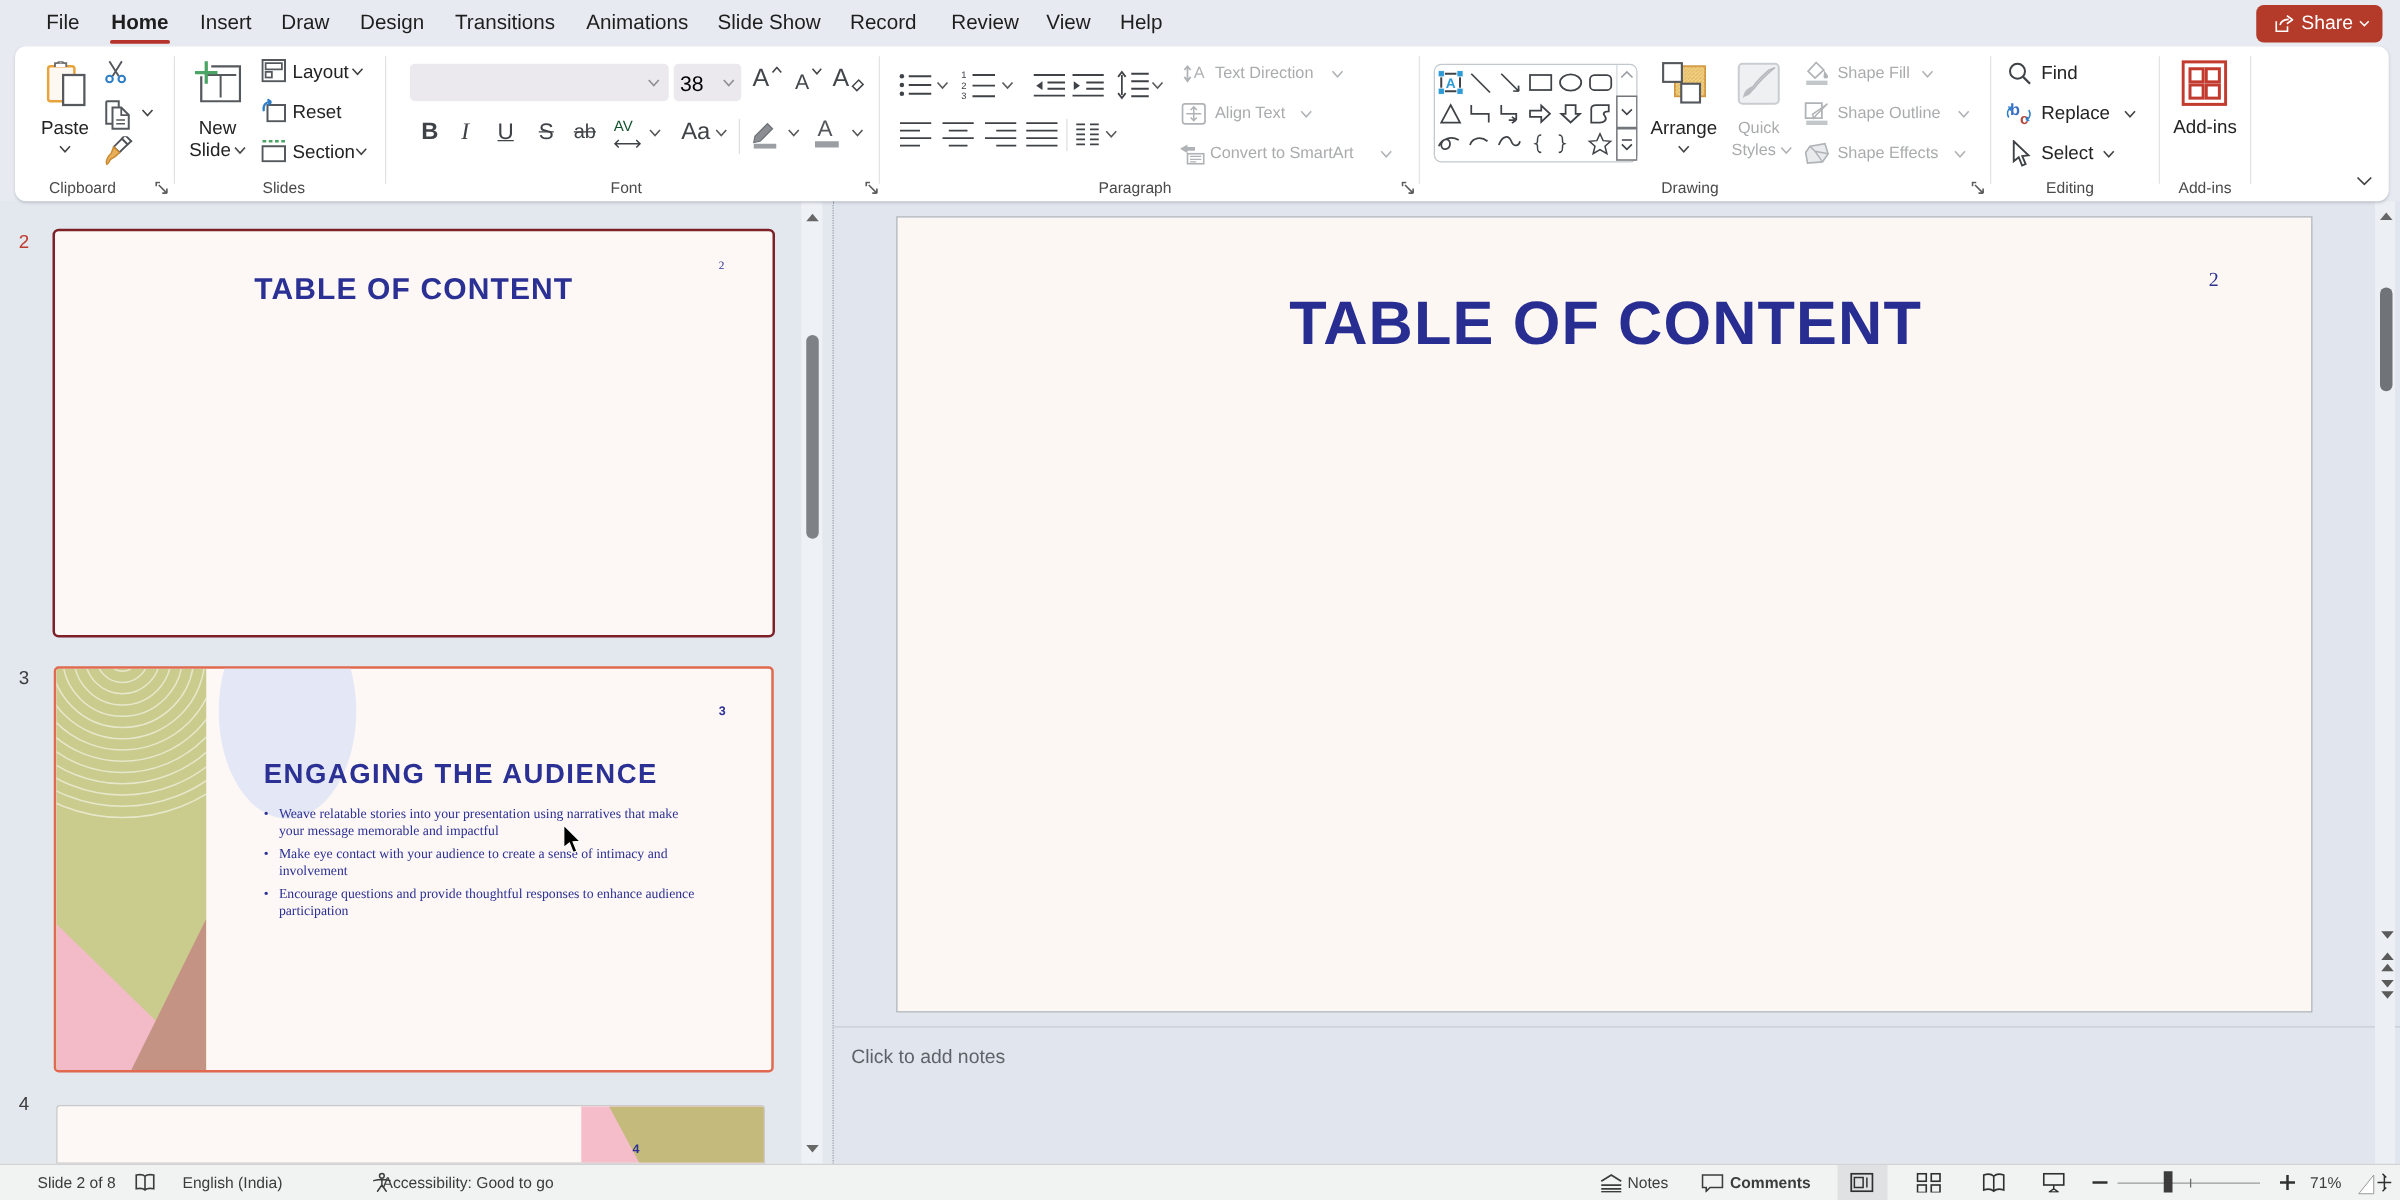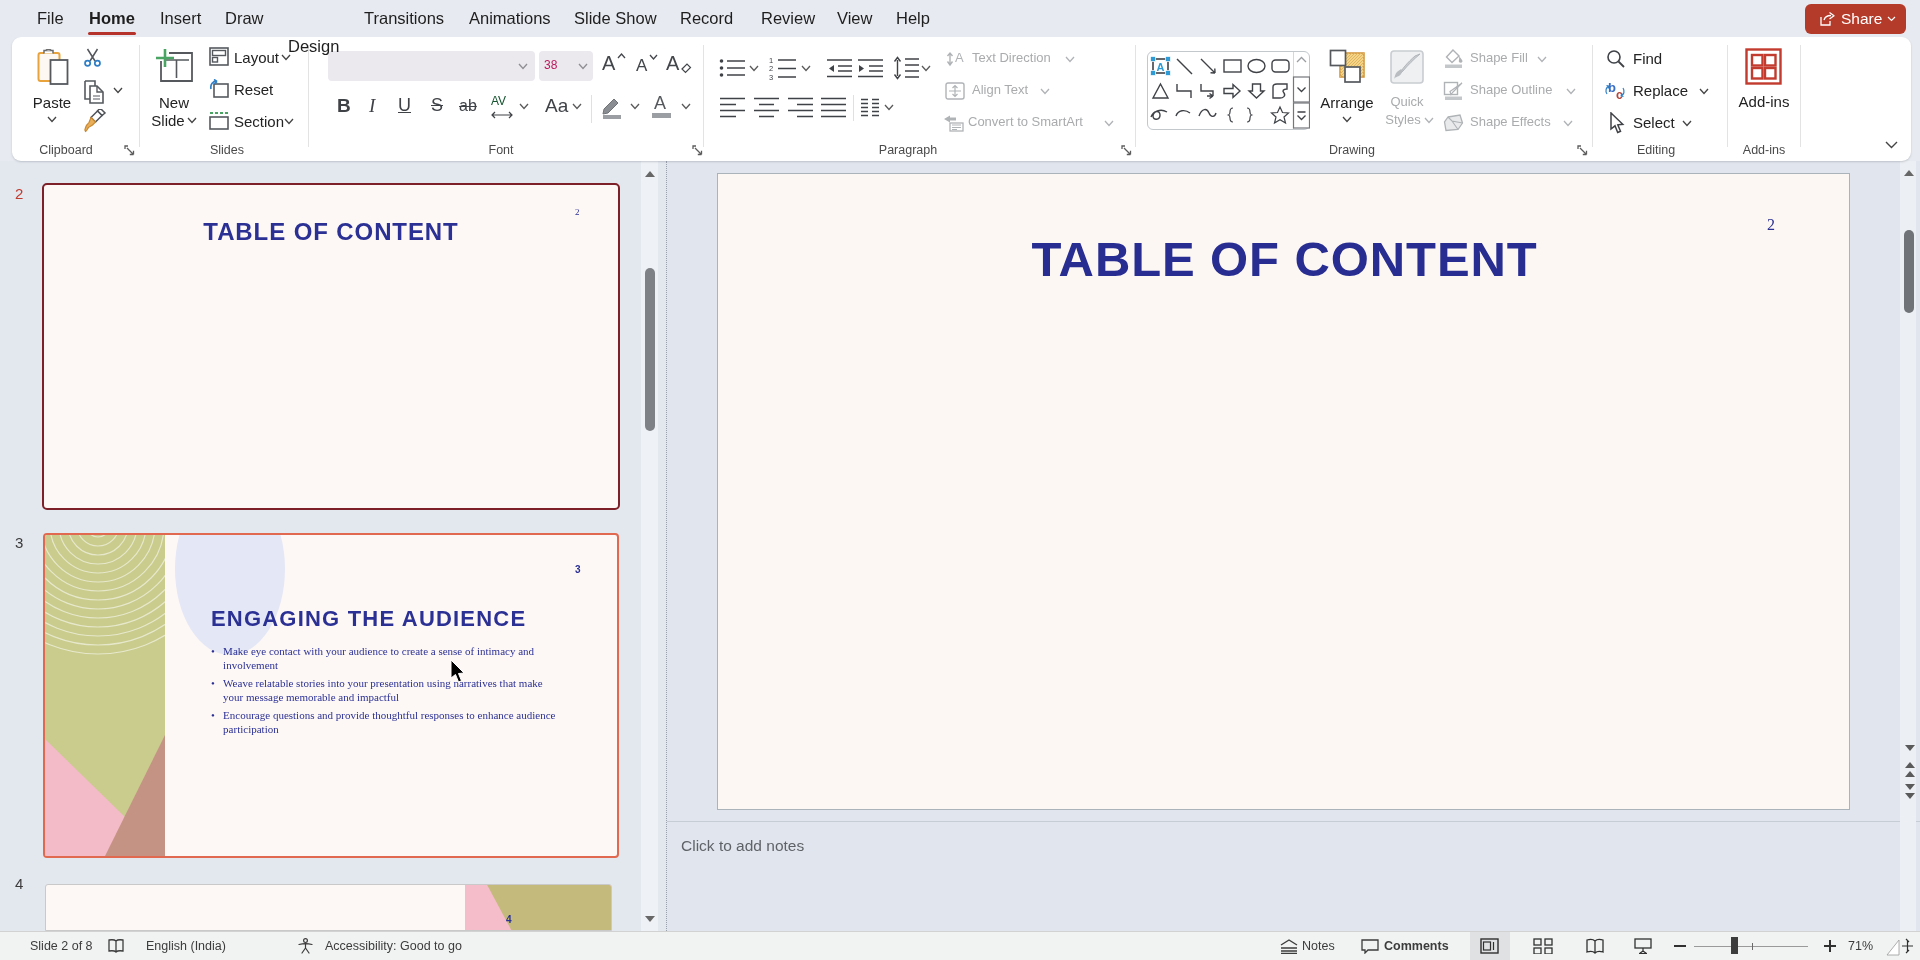--- a/index.html
+++ b/index.html
@@ -44,21 +44,21 @@
 </style>
 </head>
 <body>
 <div id="app">
 
   <div id="menubar">
     <span class="mtab" style="left:33px;">File</span>
     <span class="mtab" style="left:85px; font-weight:700;">Home</span>
     <span class="mtab" style="left:156px;">Insert</span>
     <span class="mtab" style="left:221px;">Draw</span>
-    <span class="mtab" style="left:284px;margin-top:28px;">Design</span>
+    <span class="mtab" style="left:284px;">Design</span>
     <span class="mtab" style="left:360px;">Transitions</span>
     <span class="mtab" style="left:465px;">Animations</span>
     <span class="mtab" style="left:570px;">Slide Show</span>
     <span class="mtab" style="left:676px;">Record</span>
     <span class="mtab" style="left:757px;">Review</span>
     <span class="mtab" style="left:833px;">View</span>
     <span class="mtab" style="left:892px;">Help</span>
     <div class="abs" style="left:84px; top:32px; width:48px; height:3px; background:#b5332a; border-radius:2px;"></div>
   </div>
   <div id="sharebtn">
@@ -159,21 +159,21 @@
     <div class="btxt" style="left:234px; top:76px;">Section</div>
     <svg class="abs" style="left:284px; top:81px;" width="10" height="7" viewBox="0 0 10 7">
         <path d="M1 1 L5 5.5 L9 1" fill="none" stroke="#444" stroke-width="1.3"></path>
       </svg>
 
     <div class="abs" style="left:328px; top:14px; width:207px; height:30px; background:#ebe8ee; border-radius:4px;"></div>
     <svg class="abs" style="left:518px; top:26px;" width="10" height="7" viewBox="0 0 10 7">
         <path d="M1 1 L5 5.5 L9 1" fill="none" stroke="#8f8f93" stroke-width="1.3"></path>
       </svg>
     <div class="abs" style="left:539px; top:14px; width:54px; height:30px; background:#ebe8ee; border-radius:4px;"></div>
-    <div class="abs" style="left:544px; top:21px; font-size:12px; color:#be185d;">38</div>
+    <div class="abs" style="left:544px; top:21px; font-size:17px; color:#000000;">38</div>
     <svg class="abs" style="left:578px; top:26px;" width="10" height="7" viewBox="0 0 10 7">
         <path d="M1 1 L5 5.5 L9 1" fill="none" stroke="#8f8f93" stroke-width="1.3"></path>
       </svg>
 
     <div class="abs" style="left:602px; top:15px; font-size:20px; color:#43464b;">A</div>
     <svg class="abs" style="left:617px; top:16px;" width="9" height="6" viewBox="0 0 9 6">
         <path d="M1 5 L4.5 1 L8 5" fill="none" stroke="#43464b" stroke-width="1.3"></path>
       </svg>
     <div class="abs" style="left:636px; top:19px; font-size:17px; color:#43464b;">A</div>
     <svg class="abs" style="left:649px; top:17px;" width="9" height="6" viewBox="0 0 9 6">
@@ -474,22 +474,22 @@
               <circle cx="53" cy="-10" r="120"></circle>
                 <circle cx="53" cy="-10" r="129"></circle>
             </g>
           </svg>
         </div>
         <div class="abs" style="left:0; top:204px; width:120px; height:117px; background:#f3bac8; clip-path:polygon(0 0, 100% 100%, 0 100%);"></div>
         <div class="abs" style="left:60px; top:200px; width:60px; height:121px; background:#c59384; clip-path:polygon(100% 0, 100% 100%, 0 100%);"></div>
         <div class="abs navy" style="left:166px; top:71px; font-size:22px; font-weight:bold; letter-spacing:1.2px;">ENGAGING THE AUDIENCE</div>
         <div class="abs navy" style="left:530px; top:29px; font-size:10px; font-weight:bold;">3</div>
         <div class="abs navy" style="left:166px; top:109px; font-size:11px; font-family:'Liberation Serif',serif; line-height:14px;">
+          <div style="margin-bottom:4px;">•&nbsp;&nbsp;&nbsp;<span style="display:inline-block; vertical-align:top;">Weave relatable stories into your presentation using narratives that make<br>your message memorable and impactful</span></div>
           <div style="margin-bottom:4px;">•&nbsp;&nbsp;&nbsp;<span style="display:inline-block; vertical-align:top;">Make eye contact with your audience to create a sense of intimacy and<br>involvement</span></div>
-          <div style="margin-bottom:4px;">•&nbsp;&nbsp;&nbsp;<span style="display:inline-block; vertical-align:top;">Weave relatable stories into your presentation using narratives that make<br>your message memorable and impactful</span></div>
           <div style="margin-bottom:4px;">•&nbsp;&nbsp;&nbsp;<span style="display:inline-block; vertical-align:top;">Encourage questions and provide thoughtful responses to enhance audience<br>participation</span></div>
         </div>
       </div>
 
       <div id="thumb4">
         <div class="abs" style="left:419px; top:0; width:148px; height:47px; background:#f5bdc9;"></div>
         <div class="abs" style="left:419px; top:0; width:148px; height:47px; background:#c4ba7c; clip-path:polygon(15% 0, 100% 0, 100% 100%, 32% 100%);"></div>
         <div class="abs navy" style="left:460px; top:29px; font-size:10px; font-weight:bold;">4</div>
       </div>
 
@@ -537,21 +537,21 @@
   <div id="statusbar">
     <span class="sitem" style="left:30px;">Slide 2 of 8</span>
     <svg class="sitem" style="left:107px; top:6px;" width="18" height="16" viewBox="0 0 18 16">
         <path d="M9 3 C7.5 1.5 5 1.5 2 2 L2 13 C5 12.5 7.5 12.5 9 14 C10.5 12.5 13 12.5 16 13 L16 2 C13 1.5 10.5 1.5 9 3 Z M9 3 L9 14" fill="none" stroke="#3c3c3c" stroke-width="1.3"></path>
       </svg>
     <span class="sitem" style="left:146px;">English (India)</span>
     <svg class="sitem" style="left:297px; top:5px;" width="17" height="18" viewBox="0 0 17 18">
       <circle cx="8.5" cy="3.6" r="1.9" fill="none" stroke="#3c3c3c" stroke-width="1.2"></circle>
       <path d="M2 7.5 C6 6.5 11 6.5 15 7.5 M8.5 7 L8.5 11 M8.5 11 L5 16 M8.5 11 L12 16" fill="none" stroke="#3c3c3c" stroke-width="1.2" stroke-linecap="round"></path>
     </svg>
-    <span class="sitem" style="left:325px;">Accessibility: Good to go</span>
+    <span class="sitem" style="left:306px;">Accessibility: Good to go</span>
 
     <svg class="sitem" style="left:1279px; top:7px;" width="20" height="15" viewBox="0 0 20 15">
         <path d="M2 6 L10 1 L18 6" fill="none" stroke="#3c3c3c" stroke-width="1.4"></path>
         <path d="M2 9 H18 M2 12 H18 M2 14.5 H18" stroke="#3c3c3c" stroke-width="1.4"></path>
       </svg>
     <span class="sitem" style="left:1302px;">Notes</span>
     <svg class="sitem" style="left:1361px; top:7px;" width="18" height="15" viewBox="0 0 18 15">
         <path d="M1 1 H17 V11 H7 L4 14 V11 H1 Z" fill="none" stroke="#3c3c3c" stroke-width="1.3"></path>
       </svg>
     <span class="sitem" style="left:1384px;font-weight:bold;">Comments</span>

